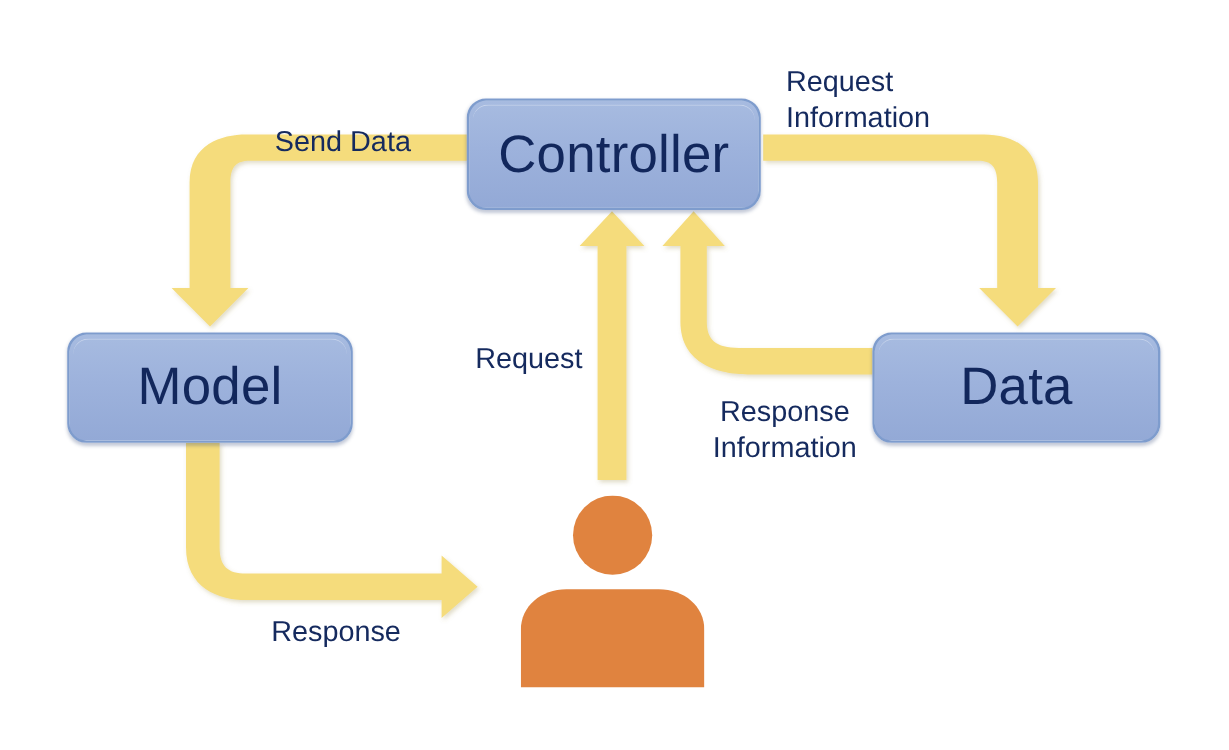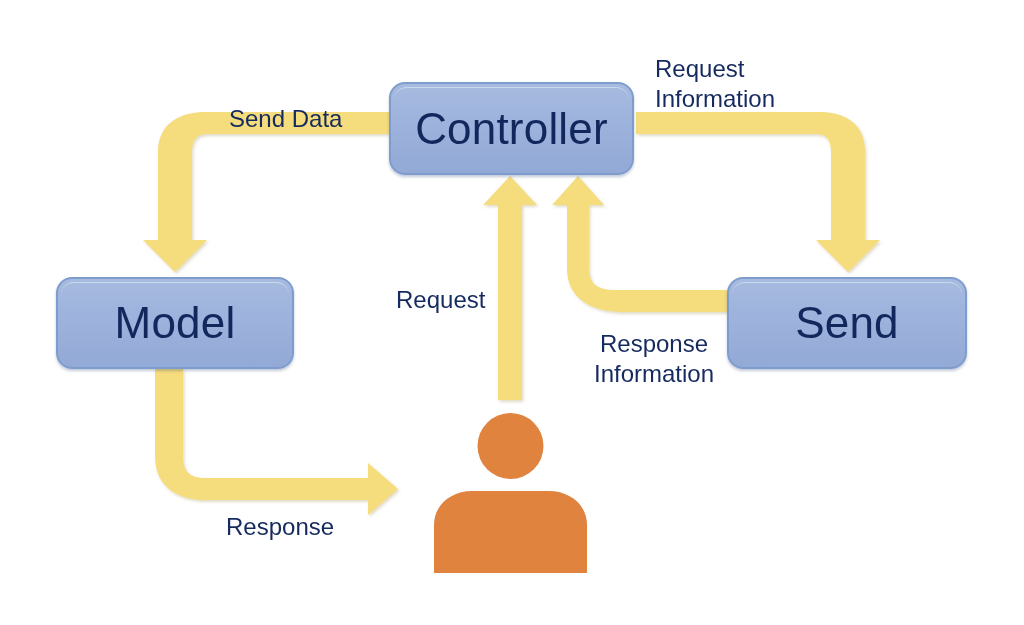--- a/index.html
+++ b/index.html
@@ -147,21 +147,21 @@
 
   <div class="node" id="node-controller">
     <span class="node-label">Controller</span>
   </div>
 
   <div class="node" id="node-view">
     <span class="node-label">Model</span>
   </div>
 
   <div class="node" id="node-model">
-    <span class="node-label">Send</span>
+    <span class="node-label">Data</span>
   </div>
 
   <div class="edge-label" id="label-send-data">Send Data</div>
 
   <div class="edge-label" id="label-request-info">Request
 Information</div>
 
   <div class="edge-label" id="label-response-info">Response
 Information</div>
 

